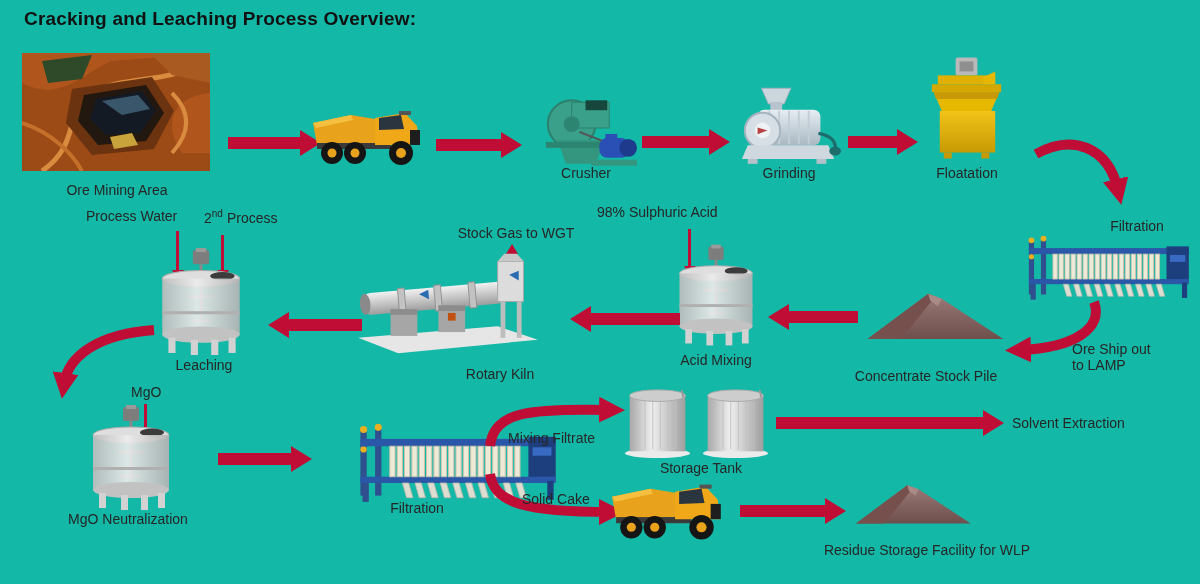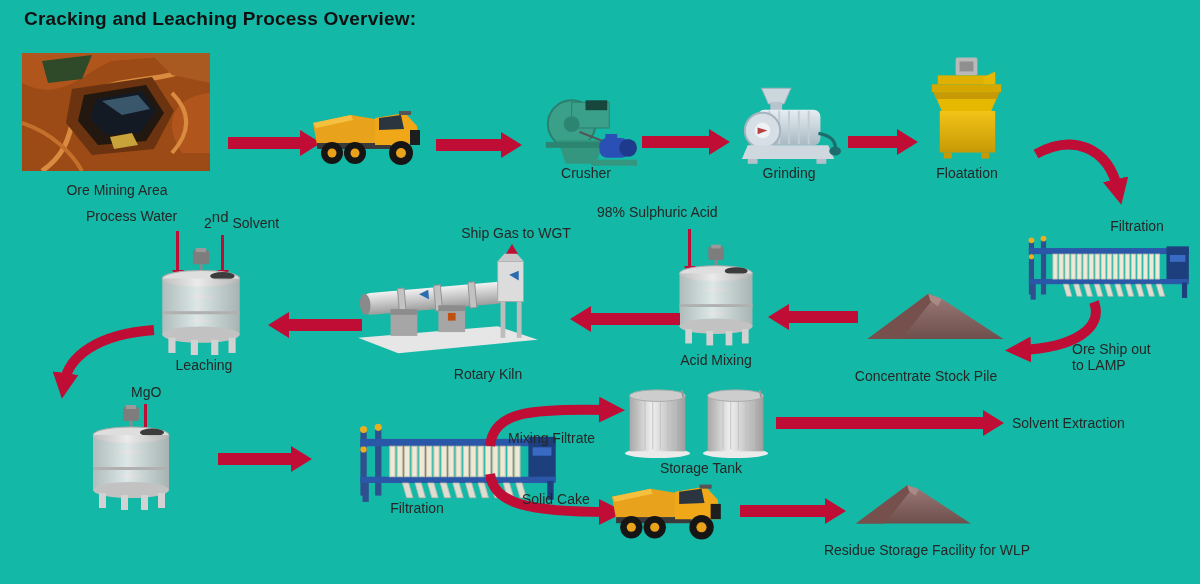--- a/index.html
+++ b/index.html
@@ -11,21 +11,21 @@
   #canvas{
     position:relative;width:1200px;height:584px;background:#14b8a6;overflow:hidden;
     font-family:"Liberation Sans", sans-serif;color:var(--text);
   }
   .title{
     position:absolute;left:24px;top:8px;font-size:19px;font-weight:bold;color:var(--title);
     letter-spacing:.2px;
   }
   .lbl{position:absolute;font-size:14px;color:var(--text);white-space:nowrap;line-height:1.15;}
   .lbl.c{text-align:center;}
-  sup{font-size:15px;}
+  sup{font-size:10px;}
   
   .barrow{position:absolute;display:flex;align-items:center;height:26px;}
   .barrow .shaft{flex:1;height:12px;background:var(--arrow);}
   .barrow .head{width:0;height:0;border-top:13px solid transparent;border-bottom:13px solid transparent;}
   .barrow.r .head{border-left:21px solid var(--arrow);}
   .barrow.l{flex-direction:row-reverse;}
   .barrow.l .head{border-right:21px solid var(--arrow);}
   
   .tarrow{position:absolute;width:3px;background:var(--arrow);}
   .tarrow::after{content:"";position:absolute;left:50%;transform:translateX(-50%);width:0;height:0;
@@ -332,52 +332,53 @@
   <svg class="eq" style="left:668px;top:240px" width="96" height="110" viewBox="0 0 100 105">
       <use href="#sym-tank"></use>
     </svg>
   <div class="lbl c" style="left:656px;top:352px;width:120px">Acid Mixing</div>
 
   <div class="barrow l" style="left:570px;top:306px;width:110px">
     <div class="shaft"></div>
       <div class="head"></div>
   </div>
 
-  <div class="lbl c" style="left:456px;top:225px;width:120px">Ship Gas to WGT</div>
+  <div class="lbl c" style="left:456px;top:225px;width:120px">Stock Gas to WGT</div>
   <div class="tarrow up" style="left:510px;top:253px;height:30px"></div>
   <svg class="eq" style="left:356px;top:246px" width="182" height="110" viewBox="0 0 190 115">
       <use href="#sym-kiln"></use>
     </svg>
-  <div class="lbl c" style="left:428px;top:366px;width:120px">Rotary Kiln</div>
+  <div class="lbl c" style="left:440px;top:366px;width:120px">Rotary Kiln</div>
 
   <div class="barrow l" style="left:268px;top:312px;width:94px">
     <div class="shaft"></div>
       <div class="head"></div>
   </div>
 
   <div class="lbl" style="left:86px;top:208px">Process Water</div>
   <div class="lbl" style="left:204px;top:208px">
-    <span>2</span><sup>nd</sup><span style="margin-left:4px">Solvent</span>
+    <span>2</span><sup>nd</sup><span style="margin-left:4px">Process</span>
   </div>
   <div class="tarrow down" style="left:176px;top:231px;height:40px"></div>
   <div class="tarrow down" style="left:221px;top:235px;height:36px"></div>
   <svg class="eq" style="left:150px;top:248px" width="102" height="107" viewBox="0 0 100 105">
       <use href="#sym-tank"></use>
     </svg>
   <div class="lbl c" style="left:144px;top:357px;width:120px">Leaching</div>
 
   <svg class="curve" style="left:42px;top:316px" width="120" height="80">
     <path d="M112,14 C56,18 26,40 22,68" marker-end="url(#ah)"></path>
   </svg>
 
   <div class="lbl" style="left:131px;top:384px">MgO</div>
   <div class="tarrow down" style="left:144px;top:404px;height:26px"></div>
   <svg class="eq" style="left:80px;top:405px" width="102" height="105" viewBox="0 0 100 105">
       <use href="#sym-tank"></use>
     </svg>
+  <div class="lbl c" style="left:38px;top:511px;width:180px">MgO Neutralization</div>
 
   <div class="barrow r" style="left:218px;top:446px;width:94px">
     <div class="shaft"></div>
       <div class="head"></div>
   </div>
 
   <svg class="eq" style="left:352px;top:420px" width="210" height="84" viewBox="0 0 200 80">
       <use href="#sym-press"></use>
     </svg>
   <div class="lbl c" style="left:357px;top:500px;width:120px">Filtration</div>

